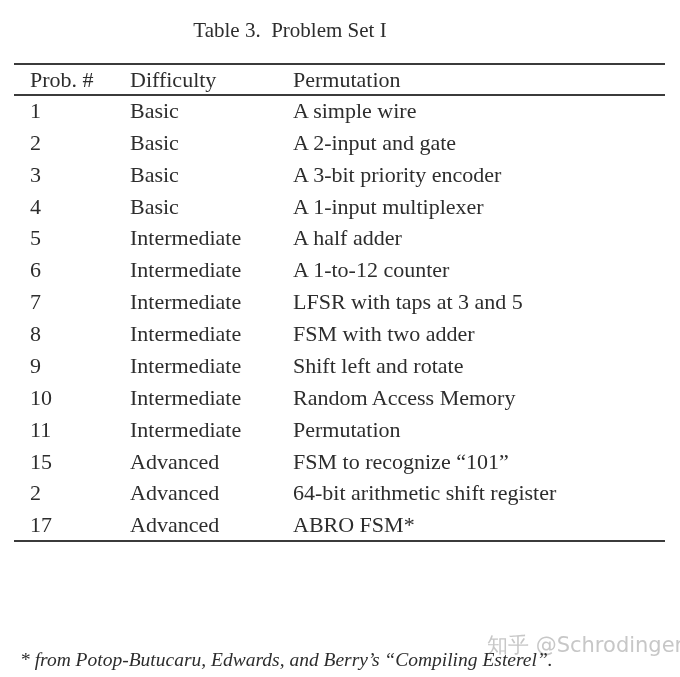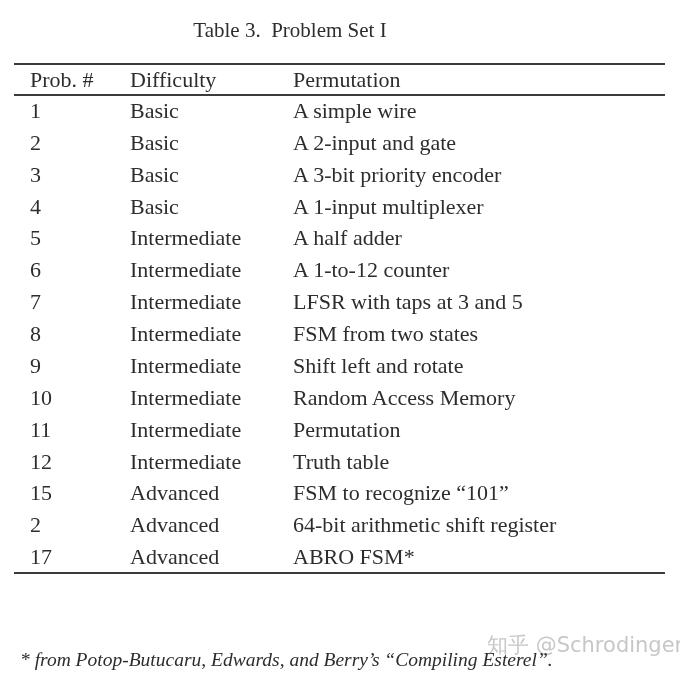--- a/index.html
+++ b/index.html
@@ -132,46 +132,41 @@
 
   <tr>
     <td>7</td>
     <td>Intermediate</td>
     <td>LFSR with taps at 3 and 5</td>
   </tr>
 
   <tr>
     <td>8</td>
     <td>Intermediate</td>
-    <td>FSM from two states</td>
+    <td>FSM with two adder</td>
   </tr>
 
   <tr>
     <td>9</td>
     <td>Intermediate</td>
     <td>Shift left and rotate</td>
   </tr>
 
   <tr>
     <td>10</td>
     <td>Intermediate</td>
     <td>Random Access Memory</td>
   </tr>
 
   <tr>
     <td>11</td>
     <td>Intermediate</td>
     <td>Permutation</td>
   </tr>
 
-  <tr>
-    <td>12</td>
-    <td>Intermediate</td>
-    <td>Truth table</td>
-  </tr>
 
 
 
   <tr>
     <td>15</td>
     <td>Advanced</td>
     <td>FSM to recognize “101”</td>
   </tr>
 
   <tr>

